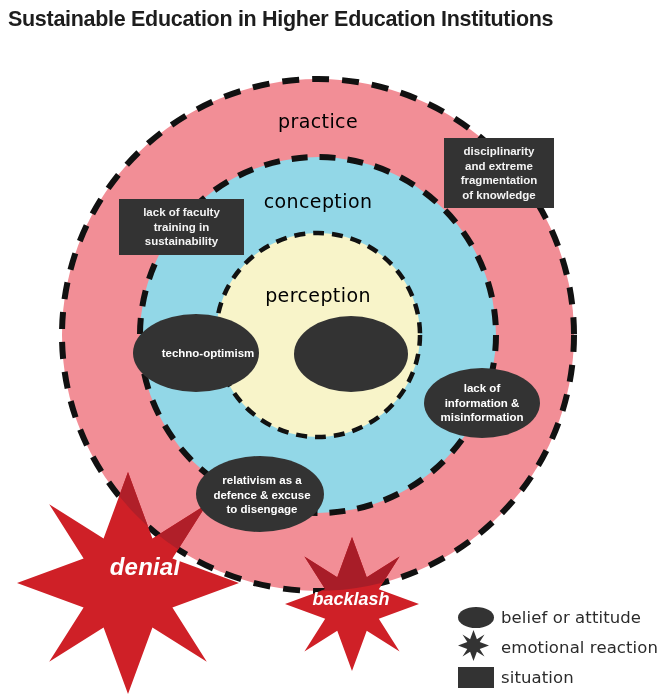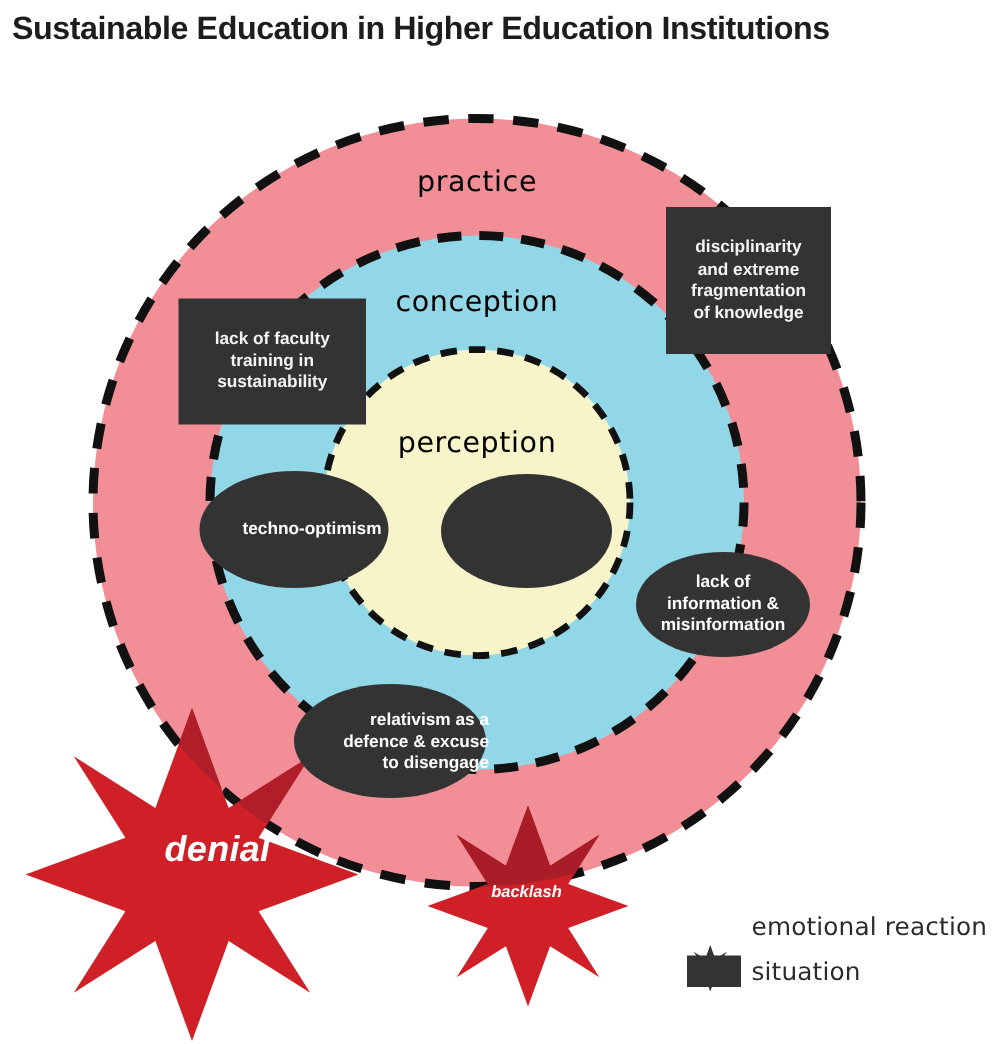--- a/index.html
+++ b/index.html
@@ -63,21 +63,21 @@
   
   .situation-box {
     position: absolute;
     background: #333333;
     color: #f4f4f4;
     font-family: "Liberation Sans", sans-serif;
     font-size: 11.5px;
     font-weight: bold;
     line-height: 14.5px;
     text-align: center;
-    padding: 20px 8px;
+    padding: 6px 8px;
     box-sizing: border-box;
   }
   #situation-faculty-training {
     left: 101px;
     top: 199px;
     width: 125px;
     margin-left: 18px;
   }
   #situation-disciplinarity {
     left: 444px;
@@ -93,21 +93,21 @@
     font-size: 11.5px;
     font-weight: bold;
     line-height: 14.5px;
     text-align: center;
     white-space: pre-line;
     pointer-events: none;
   }
   #belief-label-techno      { left: 134px; top: 346px; width: 148px; }
   #belief-label-reductionist{ left: 294px; top: 332px; width: 114px; }
   #belief-label-misinfo     { left: 424px; top: 381px; width: 116px; }
-  #belief-label-relativism  { left: 198px; top: 473px; width: 128px; text-align: right; }
+  #belief-label-relativism  { left: 198px; top: 473px; width: 128px; }
 
   
   .emotion-label {
     position: absolute;
     color: #ffffff;
     font-family: "Liberation Sans", sans-serif;
     font-weight: bold;
     text-align: center;
     pointer-events: none;
     font-style: italic;
@@ -116,21 +116,21 @@
     left: 55px;
     top: 553px;
     width: 180px;
     font-size: 24px;
     letter-spacing: 0.2px;
   }
   #emotion-label-backlash {
     left: 296px;
     top: 589px;
     width: 110px;
-    font-size: 11px;
+    font-size: 18px;
   }
 
   
   #legend {
     position: absolute;
     left: 455px;
     top: 602px;
     width: 212px;
   }
   .legend-row {
@@ -248,20 +248,26 @@
   <div class="belief-label" id="belief-label-relativism">relativism as a
 defence &amp; excuse
 to disengage</div>
 
   <div class="emotion-label" id="emotion-label-denial">denial</div>
   <div class="emotion-label" id="emotion-label-backlash">backlash</div>
 </div>
 
 <div id="legend">
 
+  <div class="legend-row">
+    <div class="legend-icon">
+      <div class="legend-ellipse"></div>
+    </div>
+    <div class="legend-text">belief or attitude</div>
+  </div>
 
   <div class="legend-row">
     <div class="legend-icon"></div>
     <div class="legend-text">emotional reaction</div>
   </div>
 
   <div class="legend-row">
     <div class="legend-icon">
       <div class="legend-square"></div>
     </div>

